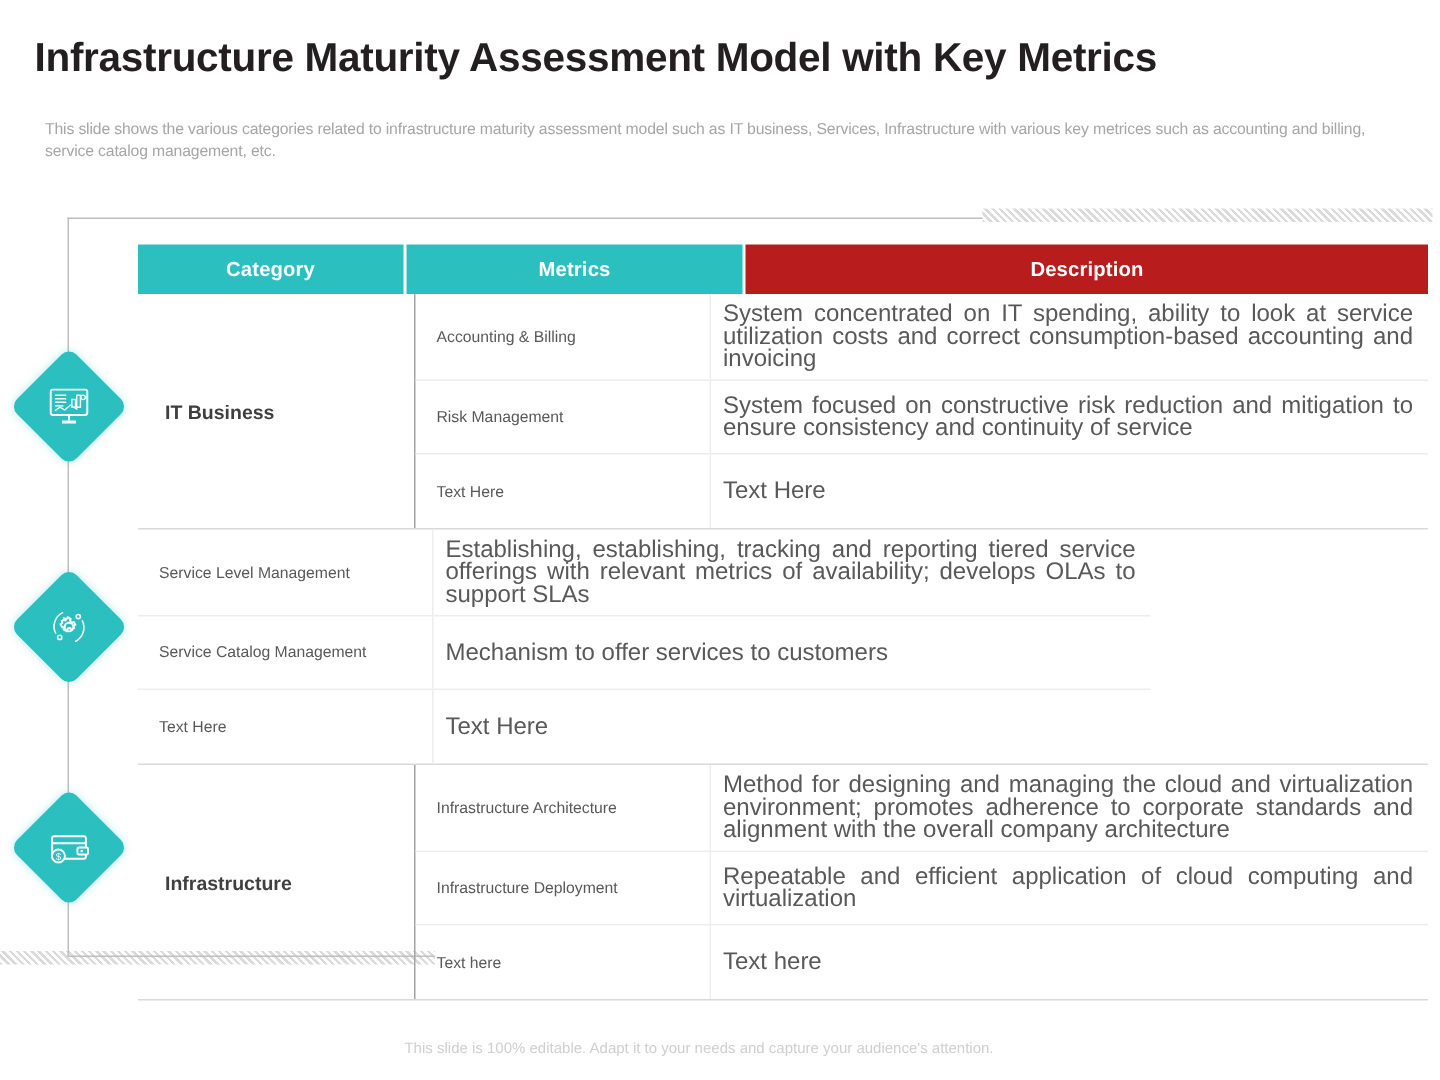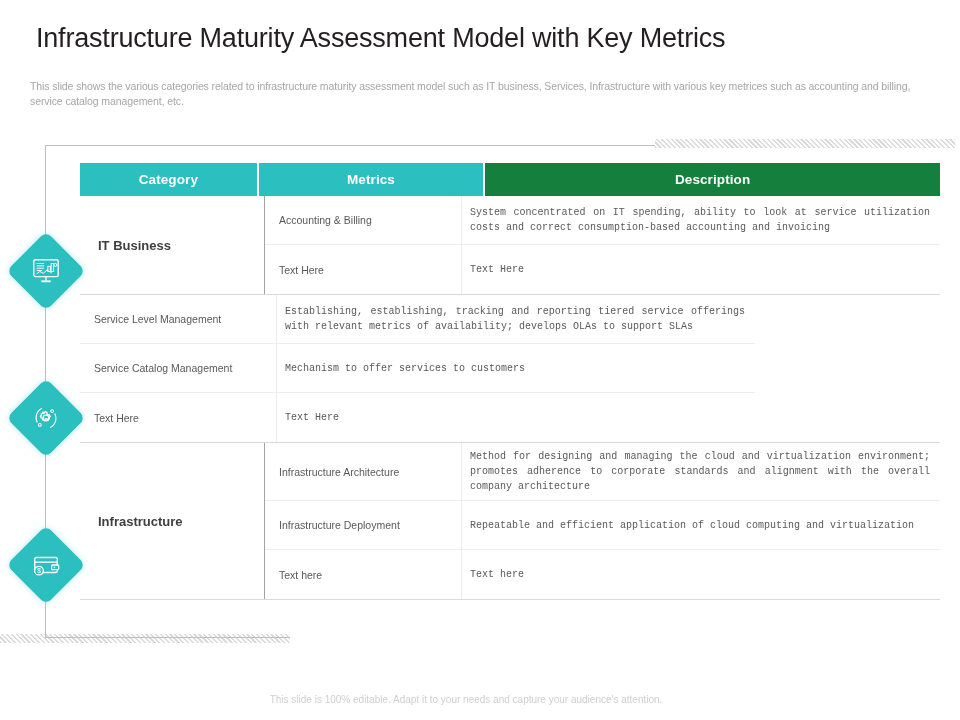--- a/index.html
+++ b/index.html
@@ -6,22 +6,22 @@
   html, body {
     width: 960px; height: 720px;
     background: #ffffff;
     font-family: "Liberation Sans", sans-serif;
     overflow: hidden;
   }
   .slide { position: relative; width: 960px; height: 720px; background: #fff; }
 
   
   .title {
-    position: absolute; left: 36px; top: 20px; width: 900px;
-    font-size: 27px; font-weight: normal; color: #231f20;
+    position: absolute; left: 23px; top: 20px; width: 900px;
+    font-size: 27px; font-weight: bold; color: #231f20;
     letter-spacing: -0.2px; line-height: 36px;
   }
   .subtitle {
     position: absolute; left: 30px; top: 67px; width: 900px;
     font-size: 10.5px; color: #a6a6a6; line-height: 15px;
     letter-spacing: -0.1px;
     margin-top: 12px;
   }
 
   
@@ -56,31 +56,31 @@
     box-shadow: 0 0 6px rgba(43,191,192,.35);
   }
   .diamond-inner {
     position: absolute; inset: 0;
     transform: rotate(-45deg);
     display: flex; align-items: center; justify-content: center;
   }
   .diamond svg { display: block; }
 
   
-  .table { position: absolute; left: 80px; top: 163px; width: 860px; }
+  .table { position: absolute; left: 92px; top: 163px; width: 860px; }
 
   .hdr { display: flex; height: 33px; }
   .hdr-cell {
     display: flex; align-items: center; justify-content: center;
     color: #ffffff; font-size: 13.5px; font-weight: bold;
     letter-spacing: .1px;
   }
   .hdr-cat  { width: 185px; background: #2bbfc0; }
   .hdr-met  { width: 235px; background: #2bbfc0; margin-left: 2px; }
-  .hdr-desc { width: 476px; background: #15803d; margin-left: 2px; }
+  .hdr-desc { width: 476px; background: #b91c1c; margin-left: 2px; }
 
   .group { display: flex; border-bottom: 1px solid #d9d9d9; }
   .group:last-child { border-bottom: 1px solid #d9d9d9; }
 
   .cat-cell {
     width: 185px; display: flex; align-items: center;
     padding-left: 18px;
     font-size: 13px; font-weight: bold; color: #3f3f3f;
     border-right: 1px solid #a3a3a3;
   }
@@ -92,22 +92,22 @@
   .met-cell {
     width: 197px; display: flex; align-items: center;
     padding: 6px 8px 6px 14px;
     font-size: 10.5px; color: #595959;
     border-right: 1px solid #ededed;
     line-height: 14px;
   }
   .desc-cell {
     width: 478px; display: flex; align-items: center;
     padding: 6px 10px 6px 8px;
-    font-size: 10px; color: #595959;
-    line-height: 15px; text-align: justify; font-family: Liberation Mono, monospace;
+    font-size: 16px; color: #595959;
+    line-height: 15px; text-align: justify;
   }
 
   
   .footer {
     position: absolute; left: 0; top: 694px; width: 932px;
     text-align: center; font-size: 10px; color: #cfcfcf;
   }
 </style>
 </head>
 <body>
@@ -176,20 +176,24 @@
     </div>
 
     <div class="group">
       <div class="cat-cell">IT Business</div>
       <div class="rows">
         <div class="row">
           <div class="met-cell">Accounting &amp; Billing</div>
           <div class="desc-cell">System concentrated on IT spending, ability to look at service utilization costs and correct consumption-based accounting and invoicing</div>
         </div>
         <div class="row">
+          <div class="met-cell">Risk Management</div>
+          <div class="desc-cell">System focused on constructive risk reduction and mitigation to ensure consistency and continuity of service</div>
+        </div>
+        <div class="row">
           <div class="met-cell">Text Here</div>
           <div class="desc-cell">Text Here</div>
         </div>
       </div>
     </div>
 
     <div class="group">
       <div class="rows">
         <div class="row">
           <div class="met-cell">Service Level Management</div>

